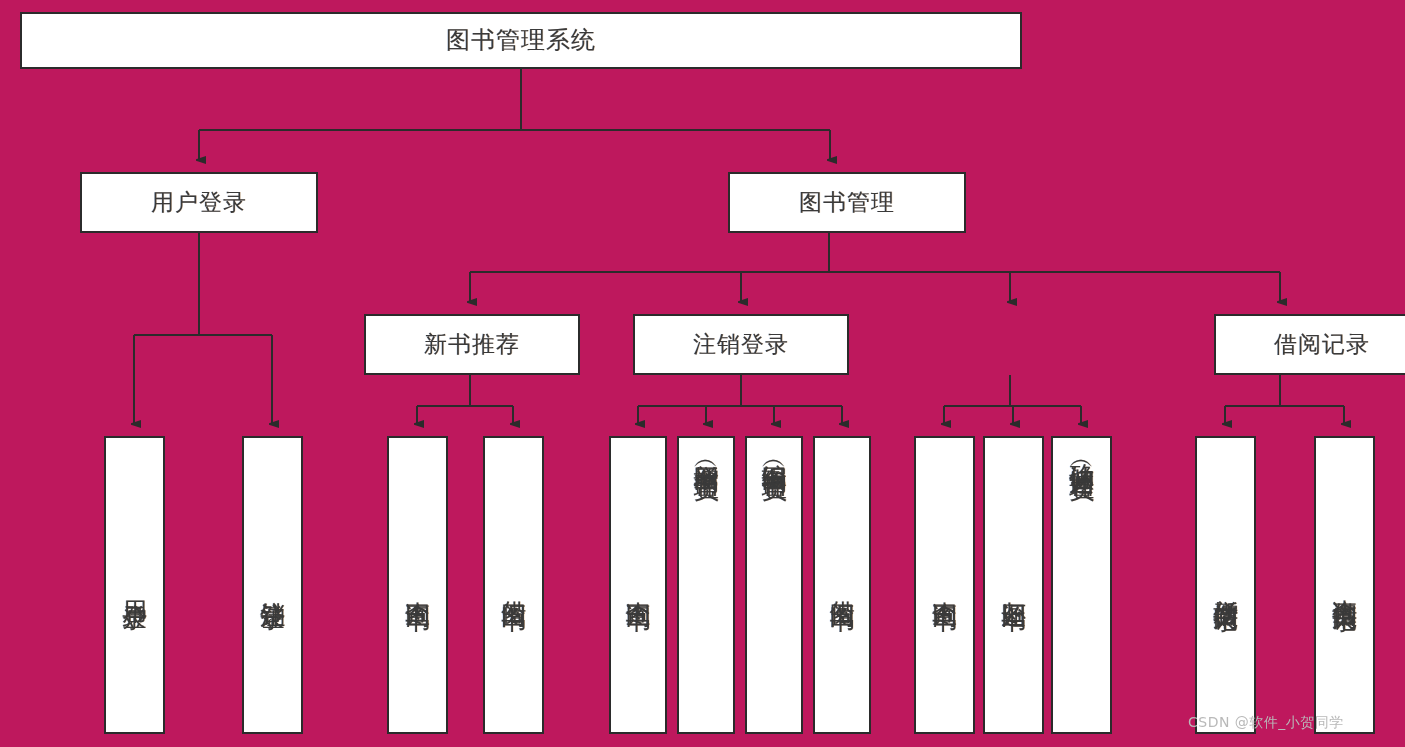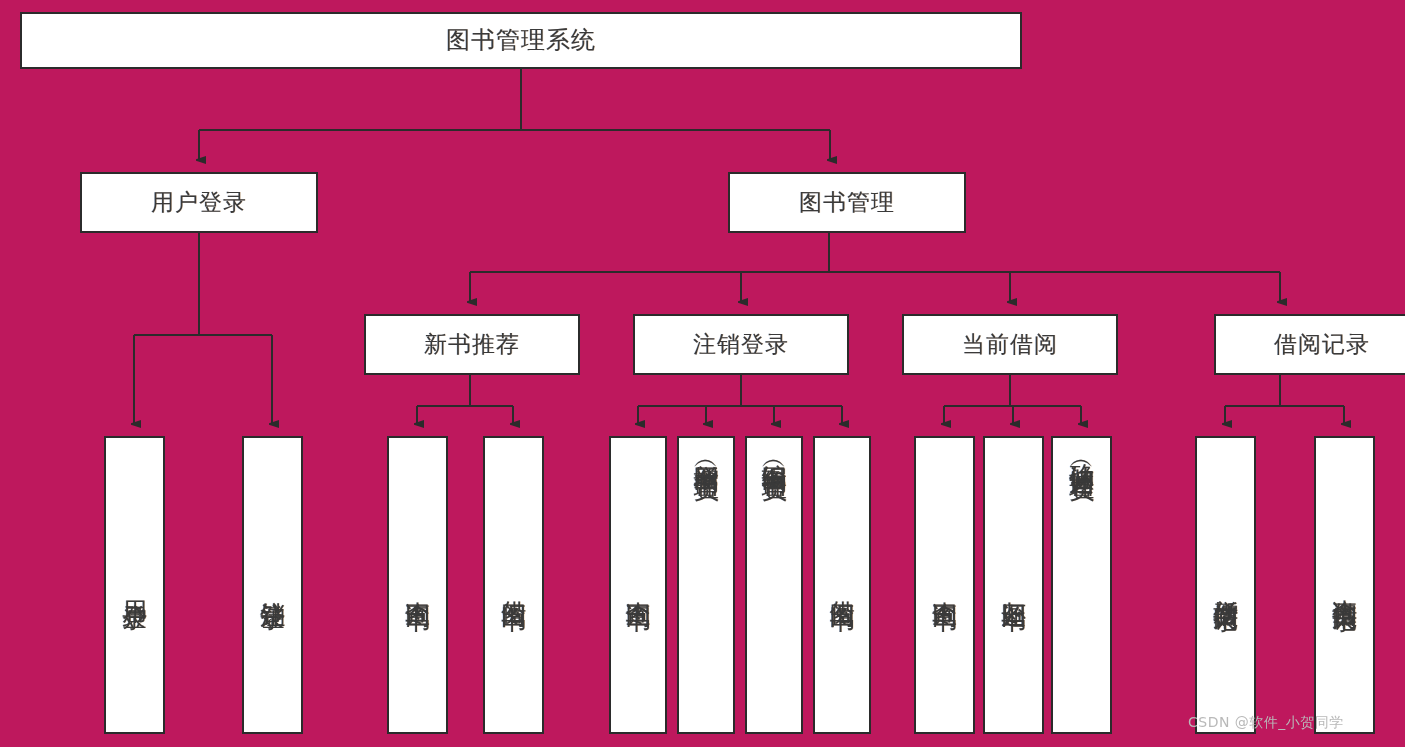--- a/index.html
+++ b/index.html
@@ -143,23 +143,20 @@
   <div class="node horiz" style="left: 728px; top: 172px; width: 238px; height: 61px;">
     <span class="label">图书管理</span>
   </div>
 
   <div class="node horiz" style="left: 364px; top: 314px; width: 216px; height: 61px;">
     <span class="label">新书推荐</span>
   </div>
   <div class="node horiz" style="left: 633px; top: 314px; width: 216px; height: 61px;">
     <span class="label">注销登录</span>
   </div>
-  <div class="node horiz" style="left: 902px; top: 314px; width: 216px; height: 61px;">
-    <span class="label">当前借阅</span>
-  </div>
   <div class="node horiz" style="left: 1172px; top: 314px; width: 216px; height: 61px; margin-left: 42px;">
     <span class="label">借阅记录</span>
   </div>
 
   <div class="node vert center-text" style="left: 104px; top: 436px; width: 61px; height: 298px;">
     <span class="label">用户登录</span>
   </div>
   <div class="node vert center-text" style="left: 242px; top: 436px; width: 61px; height: 298px;">
     <span class="label">注销登录</span>
   </div>

